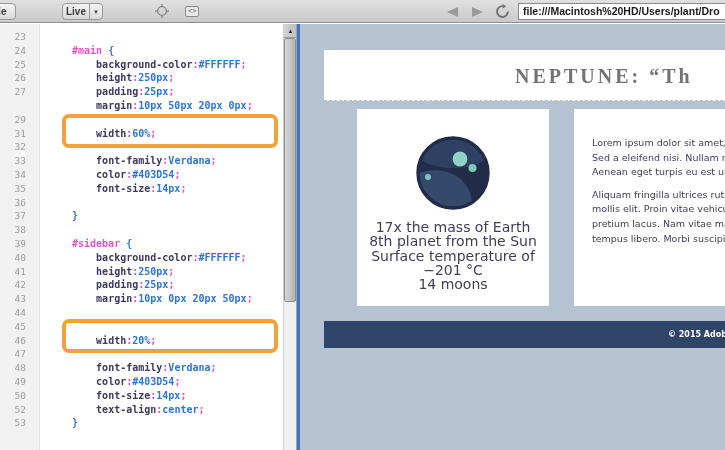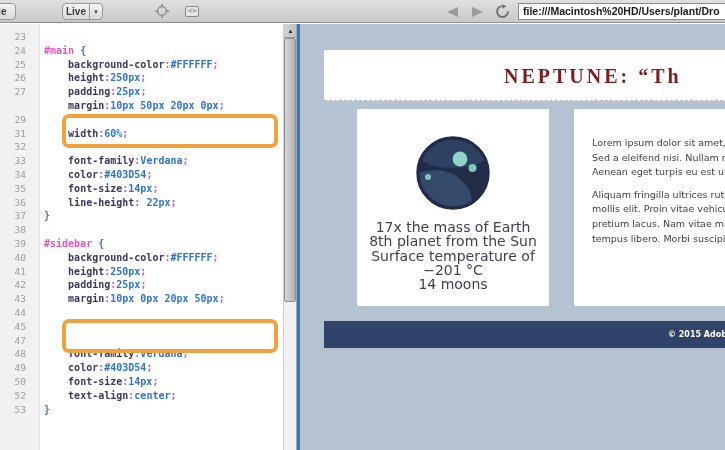--- a/index.html
+++ b/index.html
@@ -30,21 +30,21 @@
     border:1px solid #8b8b8b; font-size:10.5px; font-weight:bold; color:#1a1a1a;
     line-height:15px; padding-left:4px; white-space:nowrap; overflow:hidden; }
 
   
   .editor { position:absolute; left:0; top:24px; width:283px; height:426px; background:#fff; overflow:hidden; }
   .gutterbg { position:absolute; left:0; top:0; width:40px; height:100%; background:#f1f1f1; border-right:1px solid #e2e2e2; }
   .codelines { position:absolute; left:0; top:6px; width:100%; }
   .cl { display:flex; height:13.8px; font-family:"DejaVu Sans Mono",monospace; font-size:10px; line-height:13.8px; }
   .ln { width:40px; flex:none; text-align:right; padding-right:14px; color:#9d9d9d; font-size:9.5px; }
   .ln.hl { background:#2fa8e1; color:#fff; font-weight:bold;margin-top:48px; }
-  .ct { flex:1; padding-left:4px; white-space:pre; font-weight:bold; color:#3d3a5e; }
+  .ct { flex:1; padding-left:32px; white-space:pre; font-weight:bold; color:#3d3a5e; }
   .ct .sel { color:#e355c0; }
   .ct .pun { color:#e355c0; }
   .ct .val { color:#2d74d8; }
   .ct .br  { color:#3e74c8; }
   .callout { position:absolute; left:62px; width:216px; height:34px;
     border:4px solid #f3a23b; border-radius:7px; z-index:6; }
   .callout1 { top:90px; } .callout2 { top:295px; }
 
   
   .sbar { position:absolute; left:283px; top:24px; width:13px; height:426px; background:#f0f0f0; border-left:1px solid #cfcfcf; z-index:8; }
@@ -52,22 +52,22 @@
     border-bottom:1px solid #9a9a9a; color:#222; font-size:6px; text-align:center; line-height:14px; }
   .sbar-thumb { position:absolute; left:0px; top:14px; width:12px; height:264px;
     background:linear-gradient(90deg,#d6d6d6,#b2b2b2); border:1px solid #8e8e8e; border-radius:2px; }
   .divider { position:absolute; left:296px; top:24px; width:4px; height:426px;
     background:#3d74be; border-left:1px solid #9aa4b0; z-index:9; }
 
   
   .preview { position:absolute; left:300px; top:24px; width:425px; height:426px; background:#b5c2d2; overflow:hidden; }
   .pv-header { position:absolute; left:24px; top:26px; width:720px; height:51px; background:#fff;
     border-bottom:1px dashed #b9c0cb; }
-  .pv-title { position:absolute; left:180px; top:0; height:51px; line-height:53px; white-space:nowrap;
-    font-family:"Liberation Serif",serif; font-weight:bold; font-size:20px; letter-spacing:3px; color:#7f1d1d; }
+  .pv-title { position:absolute; left:191px; top:0; height:51px; line-height:53px; white-space:nowrap;
+    font-family:"Liberation Serif",serif; font-weight:bold; font-size:20px; letter-spacing:3px; color:#737373; }
   .card { position:absolute; top:85px; height:197px; background:#fff; }
   .card-side { left:57px; width:192px; }
   .card-main { left:274px; width:460px; }
   .planet { position:absolute; left:58px; top:26px; width:76px; height:76px; }
   .facts { position:absolute; left:0; top:111px; width:192px; text-align:center;
     font-family:"DejaVu Sans",sans-serif; font-size:14px; line-height:14.3px; color:#403d54; }
   .lorem { position:absolute; left:18px; top:27px; right:10px;
     font-family:"DejaVu Sans",sans-serif; font-size:9.5px; line-height:14.6px; color:#403d54; }
   .lorem .para { margin-bottom:8px; }
   .lorem div { white-space:nowrap; overflow:hidden; }
@@ -150,21 +150,20 @@
         <div class="cl">
           <div class="ln">34</div>
           <div class="ct">    <span class="prop">color</span><span class="pun">:</span><span class="val">#403D54</span><span class="pun">;</span></div>
         </div>
         <div class="cl">
           <div class="ln">35</div>
           <div class="ct">    <span class="prop">font-size</span><span class="pun">:</span><span class="val">14px</span><span class="pun">;</span></div>
         </div>
         <div class="cl">
           <div class="ln">36</div>
-          <div class="ct">    <span class="prop">line-height</span><span class="pun">:</span> <span class="val">22px</span><span class="pun">;</span></div>
         </div>
         <div class="cl">
           <div class="ln">37</div>
           <div class="ct"><span class="br">}</span></div>
         </div>
         <div class="cl">
           <div class="ln">38</div>
           <div class="ct"></div>
         </div>
         <div class="cl">
@@ -186,20 +185,24 @@
         <div class="cl">
           <div class="ln">43</div>
           <div class="ct">    <span class="prop">margin</span><span class="pun">:</span><span class="val">10px 0px 20px 50px</span><span class="pun">;</span></div>
         </div>
         <div class="cl">
           <div class="ln">44</div>
           <div class="ct"></div>
         </div>
         <div class="cl">
           <div class="ln">45</div>
+        </div>
+        <div class="cl">
+          <div class="ln">46</div>
+          <div class="ct">    <span class="prop">width</span><span class="pun">:</span><span class="val">20%</span><span class="pun">;</span></div>
         </div>
         <div class="cl">
           <div class="ln">47</div>
           <div class="ct"></div>
         </div>
         <div class="cl">
           <div class="ln">48</div>
           <div class="ct">    <span class="prop">font-family</span><span class="pun">:</span><span class="val">Verdana</span><span class="pun">;</span></div>
         </div>
         <div class="cl">

